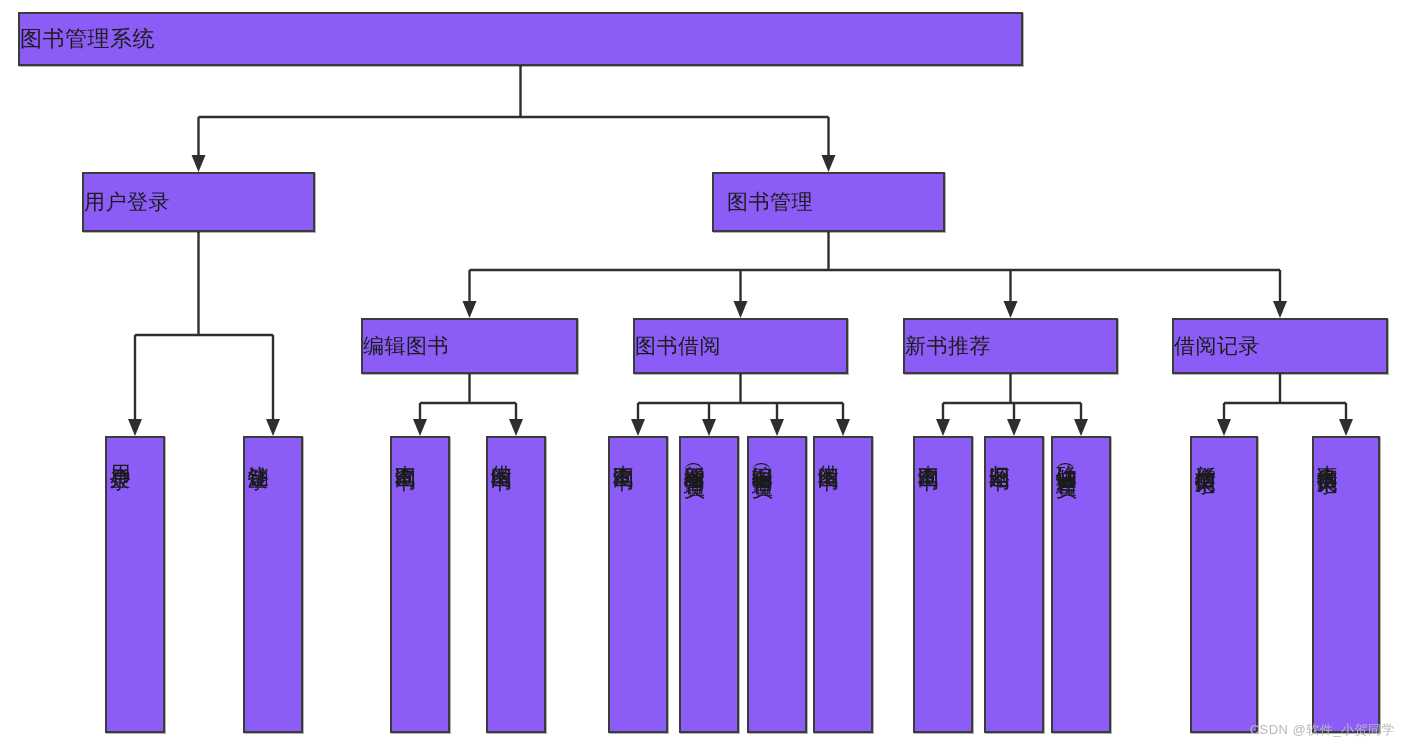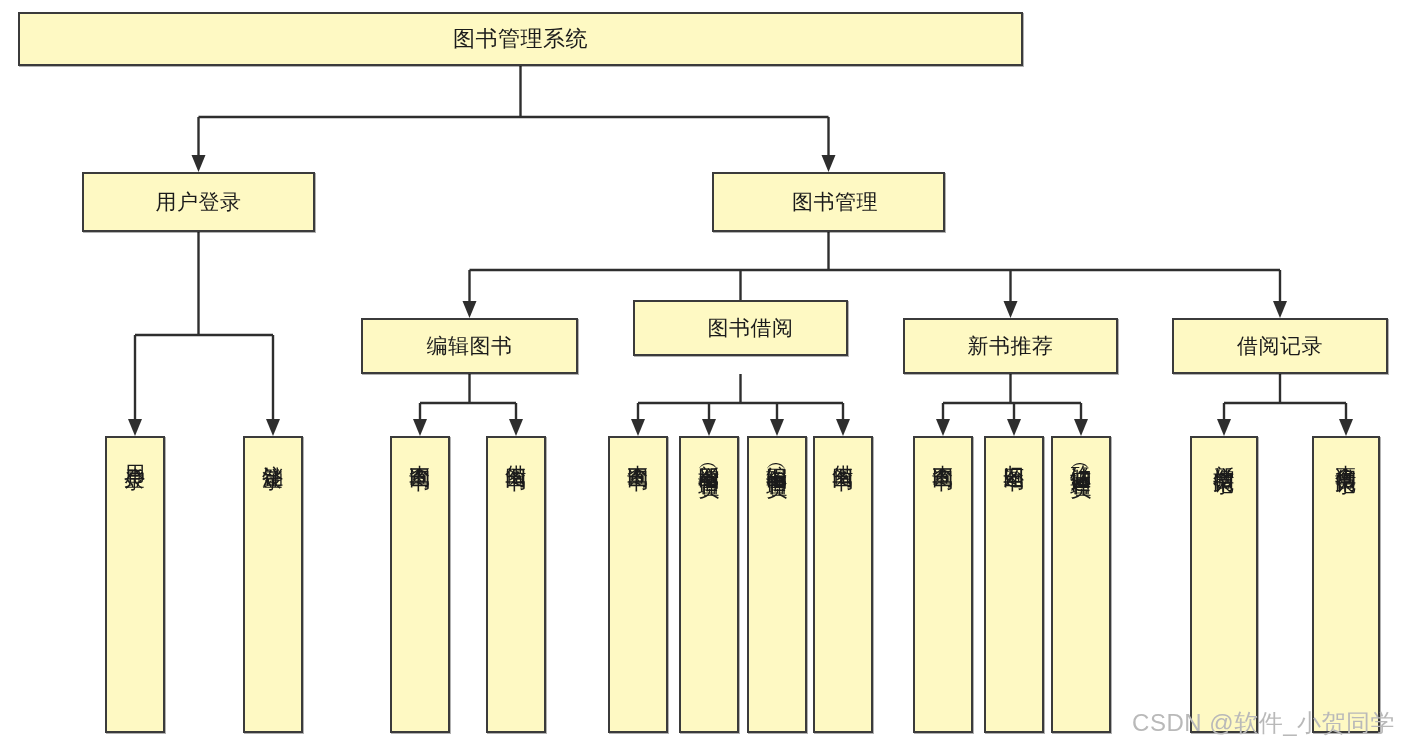--- a/index.html
+++ b/index.html
@@ -7,24 +7,24 @@
     width:1405px;height:747px;overflow:hidden;
     font-family:"Liberation Sans","DejaVu Sans",sans-serif;
     color:#1a1a1a;
   }
   #stage{position:relative;width:1405px;height:747px;background:#fff;}
   svg#wires{position:absolute;left:0;top:0;width:1405px;height:747px;}
   .node{
     position:absolute;
     box-sizing:border-box;
     border:2px solid #3b3b3b;
-    background:#fef9c3;
+    background:#8b5cf6;
     display:flex;
     align-items:center;
-    justify-content:center;
+    justify-content:flex-start;
     box-shadow:1px 1px 0 rgba(0,0,0,0.30);
   }
   .node .lbl{
     font-size:21px;
     line-height:1.18;
     color:#1b1b1b;
     letter-spacing:0.5px;
     white-space:nowrap;
   }
   .node.vert{align-items:flex-start;padding-top:10px;}
@@ -33,21 +33,21 @@
     text-orientation:upright;
     font-size:21px;
     line-height:1.30;
     letter-spacing:2px;
     white-space:normal;
   }
   .node.root .lbl{font-size:22px;}
   .watermark{
     position:absolute;
     right:10px;bottom:8px;
-    font-size:24px;
+    font-size:13px;
     color:#b9b9b9;
     letter-spacing:0.5px;
     white-space:nowrap;
     pointer-events:none;
   }
 </style>
 </head>
 <body>
 
 <div id="stage">
@@ -113,21 +113,21 @@
       </div>
       <div class="node" style="left: 82px; top: 172px; width: 233px; height: 60px;">
         <span class="lbl">用户登录</span>
       </div>
       <div class="node" style="left: 712px; top: 172px; width: 233px; height: 60px; padding-left: 13px;">
         <span class="lbl">图书管理</span>
       </div>
       <div class="node" style="left: 361px; top: 318px; width: 217px; height: 56px;">
         <span class="lbl">编辑图书</span>
       </div>
-      <div class="node" style="left: 633px; top: 300px; width: 215px; height: 56px; padding-left: 20px;">
+      <div class="node" style="left: 633px; top: 318px; width: 215px; height: 56px;">
         <span class="lbl">图书借阅</span>
       </div>
       <div class="node" style="left: 903px; top: 318px; width: 215px; height: 56px;">
         <span class="lbl">新书推荐</span>
       </div>
       <div class="node" style="left: 1172px; top: 318px; width: 216px; height: 56px;">
         <span class="lbl">借阅记录</span>
       </div>
       <div class="node vert" style="left: 105px; top: 436px; width: 60px; height: 297px;">
         <span class="lbl">用户登录</span>

